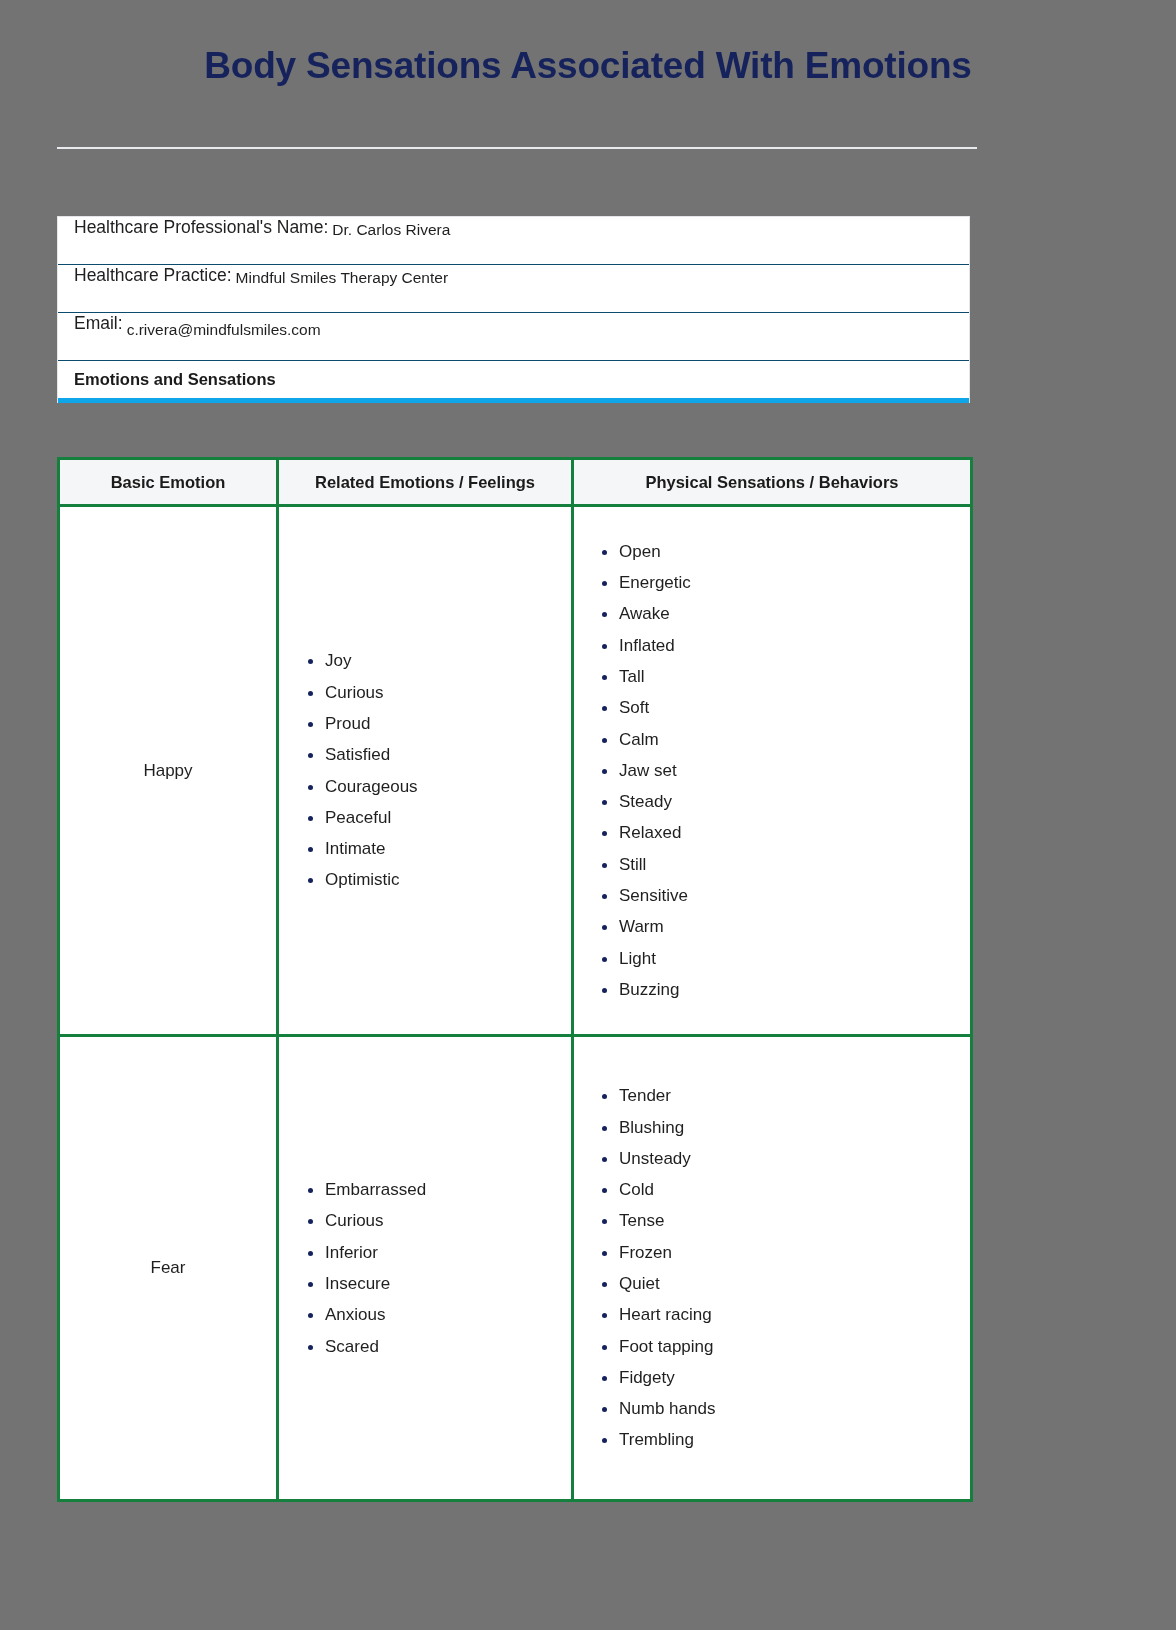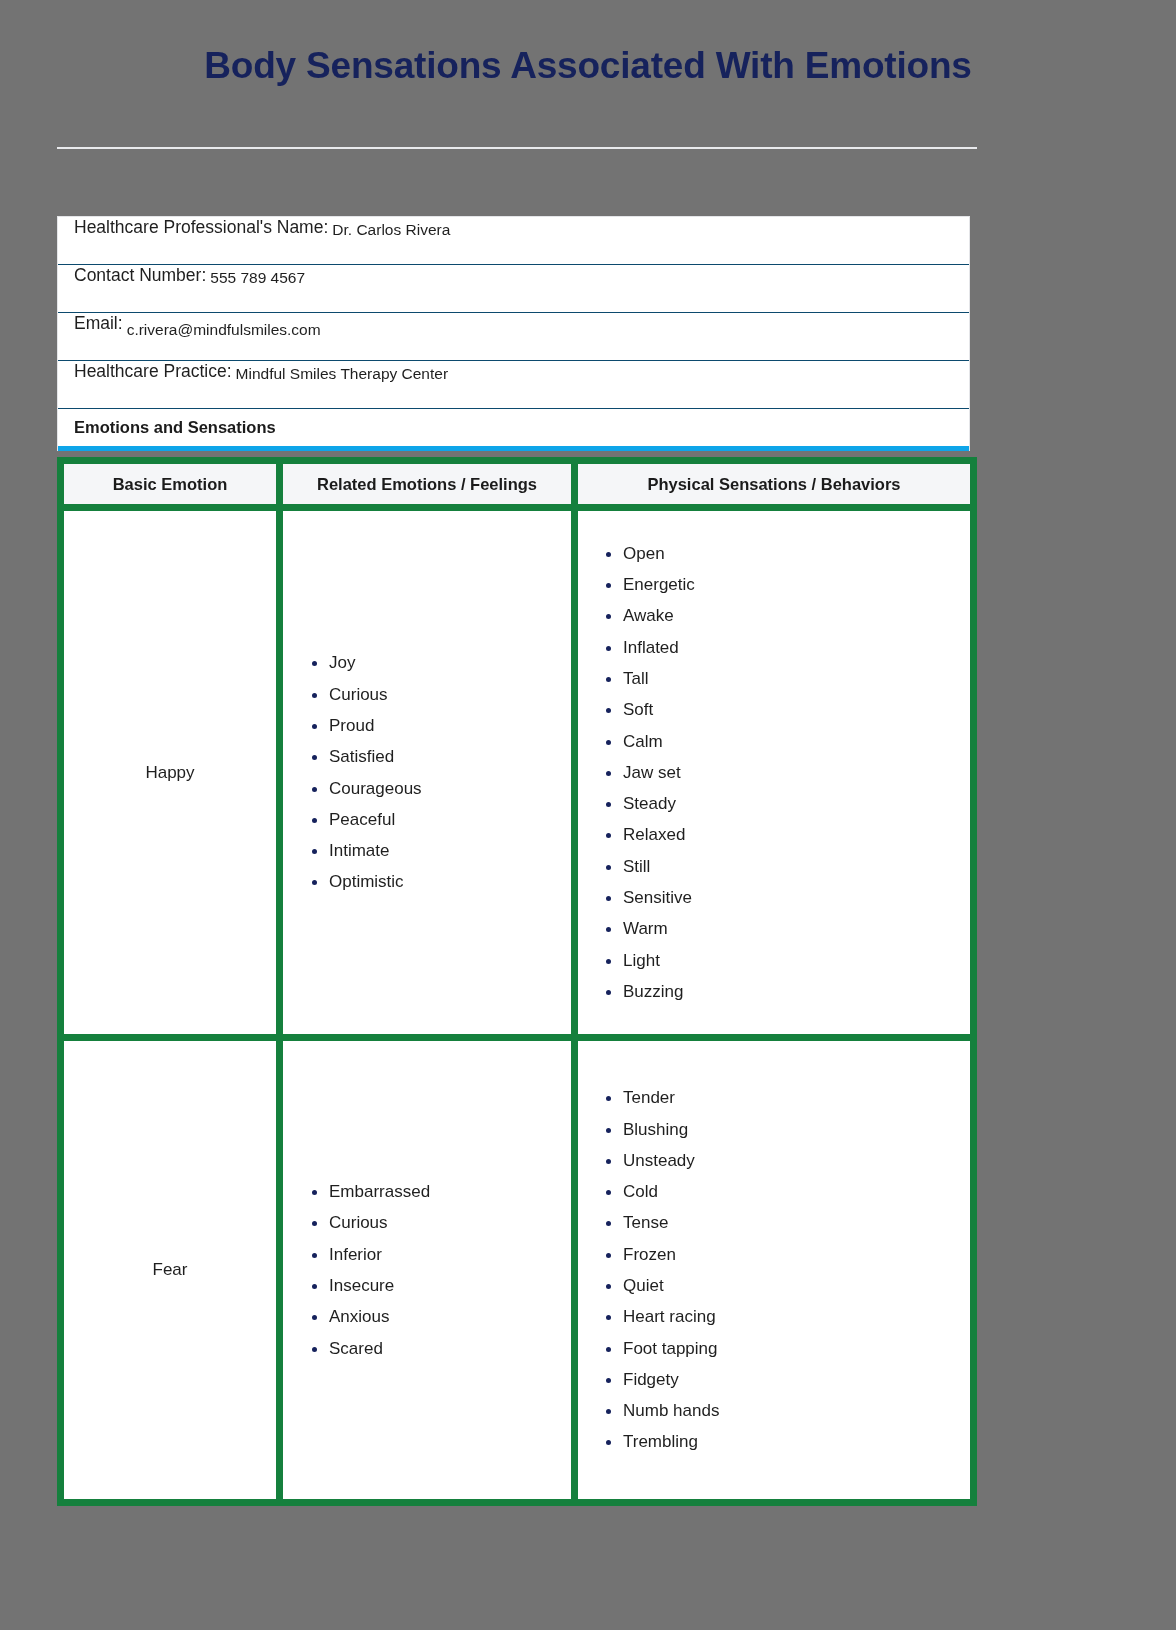--- a/index.html
+++ b/index.html
@@ -103,21 +103,21 @@
   .data-table {
     position: absolute;
     left: 57px;
     top: 457px;
     width: 913px;
     border-collapse: collapse;
     table-layout: fixed;
     background: #ffffff;
   }
   .data-table th, .data-table td {
-    border: 7px solid #15803d;
+    border: 3px solid #15803d;
     box-sizing: border-box;
     vertical-align: middle;
   }
   .data-table thead th {
     background: #f5f6f8;
     height: 47px;
     font-size: 16.5px;
     font-weight: bold;
     color: #1b1b1b;
     text-align: center;
@@ -177,30 +177,26 @@
     <h1 class="doc-title">Body Sensations Associated With Emotions</h1>
   </div>
   <div class="title-rule"></div>
 
   <div class="form-table">
     <div class="form-row">
       <span class="form-label">Healthcare Professional's Name:</span>
       <span class="form-value">Dr. Carlos Rivera</span>
     </div>
     <div class="form-row">
-      <span class="form-label">Contact Number:</span>
-      <span class="form-value">555 789 4567</span>
+      <span class="form-label">Healthcare Practice:</span>
+      <span class="form-value">Mindful Smiles Therapy Center</span>
     </div>
     <div class="form-row email-row">
       <span class="form-label">Email:</span>
       <span class="form-value">c.rivera@mindfulsmiles.com</span>
-    </div>
-    <div class="form-row">
-      <span class="form-label">Healthcare Practice:</span>
-      <span class="form-value">Mindful Smiles Therapy Center</span>
     </div>
     <div class="section-row">
       <span class="section-title">Emotions and Sensations</span>
     </div>
   </div>
 
   <table class="data-table">
     <colgroup>
       <col class="col-basic">
       <col class="col-related">

